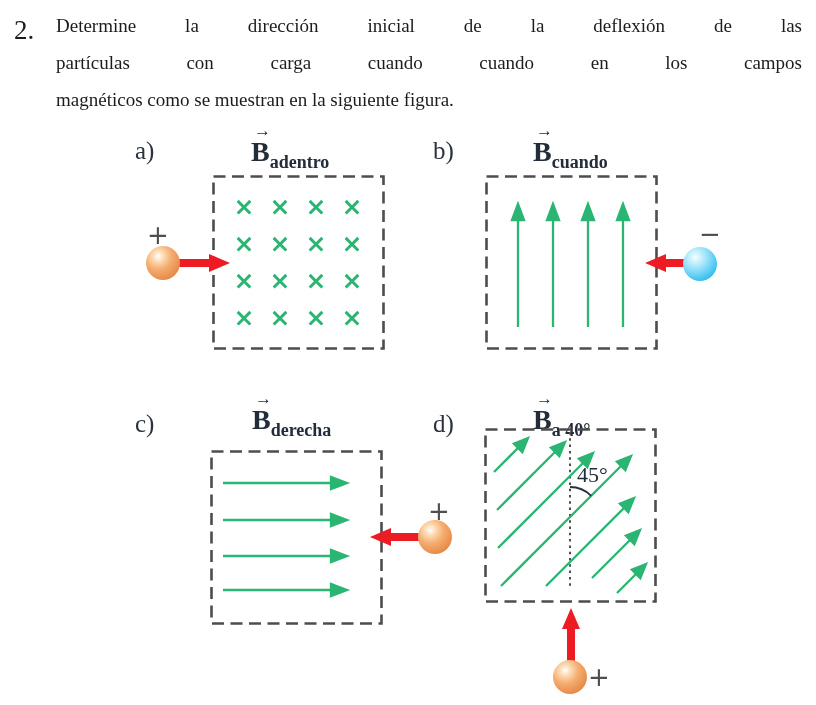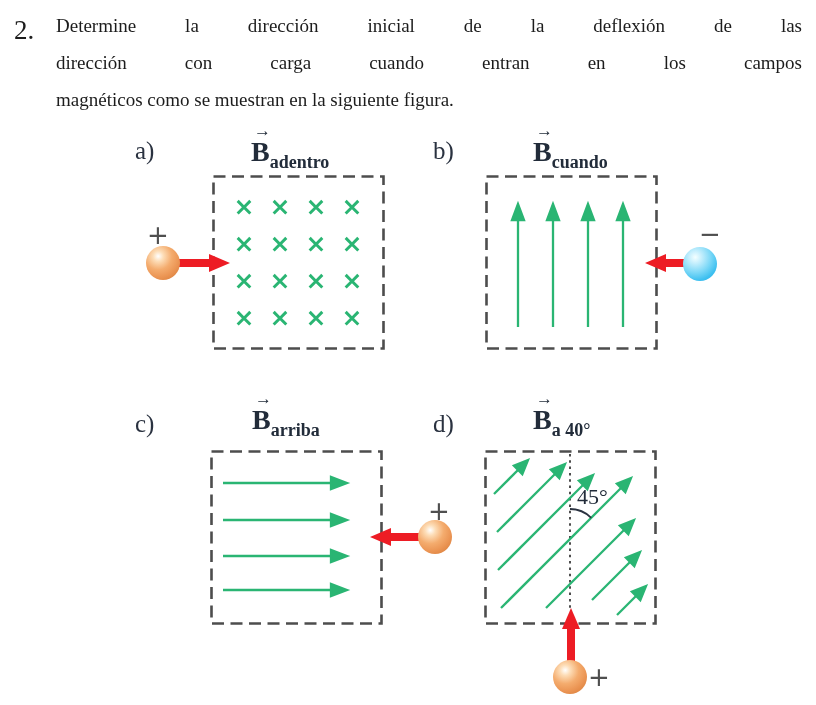--- a/index.html
+++ b/index.html
@@ -32,21 +32,21 @@
   .sphere.blue{background:radial-gradient(circle at 36% 30%,#f4ffff 0%,#c9f0fd 18%,#7cd8f7 48%,#3fc0f0 72%,#21ace6 100%);}
   .sign{font-family:"DejaVu Sans",sans-serif;font-size:26px;color:#4f4f4f;line-height:26px;z-index:4;}
   .varrow{z-index:2;}
 </style>
 </head>
 <body>
 
 <div class="abs problem-num">2.</div>
 <div class="abs problem-text">
   <div class="jline">Determine la dirección inicial de la deflexión de las</div>
-  <div class="jline">dirección con carga cuando entran en los campos</div>
+  <div class="jline">partículas con carga cuando cuando en los campos</div>
   <div class="nline">magnéticos como se muestran en la siguiente figura.</div>
 </div>
 
 <div class="abs panel-label" style="left:135px;top:137px;">a)</div>
 <div class="abs title" style="left:251px;top:138px;">
   <span class="bvec"><span class="arr">→</span><span>B</span></span><span class="bsub">adentro</span>
 </div>
 <div class="abs fbox" style="left:212px;top:175px;">
   <svg width="173" height="175" viewBox="0 0 173 175">
     <rect x="1.5" y="1.5" width="170" height="172" fill="none" stroke="#4d4d4d" stroke-width="2.6" stroke-dasharray="12 6.5"></rect>
@@ -98,21 +98,21 @@
 </div>
 <div class="abs sign" style="left:699px;top:221px;">−</div>
 <div class="abs sphere blue" style="left:683px;top:247px;"></div>
 <svg class="abs varrow" style="left:645px;top:251px;" width="58" height="24">
   <polygon points="0,12 21,3 21,21" fill="#ed1c24"></polygon>
   <rect x="19" y="8" width="39" height="8" fill="#ed1c24"></rect>
 </svg>
 
 <div class="abs panel-label" style="left:135px;top:410px;">c)</div>
 <div class="abs title" style="left:252px;top:406px;">
-  <span class="bvec"><span class="arr">→</span><span>B</span></span><span class="bsub">arriba</span>
+  <span class="bvec"><span class="arr">→</span><span>B</span></span><span class="bsub">derecha</span>
 </div>
 <div class="abs fbox" style="left:210px;top:450px;">
   <svg width="173" height="175" viewBox="0 0 173 175">
     <rect x="1.5" y="1.5" width="170" height="172" fill="none" stroke="#4d4d4d" stroke-width="2.6" stroke-dasharray="12 6.5"></rect>
     <g stroke="#2ab573" stroke-width="2.3" fill="#2ab573">
       <line x1="13" y1="33" x2="123" y2="33"></line>
         <polygon points="137,33 121,27 121,39"></polygon>
       <line x1="13" y1="70" x2="123" y2="70"></line>
         <polygon points="137,70 121,64 121,76"></polygon>
       <line x1="13" y1="106" x2="123" y2="106"></line>
@@ -126,21 +126,21 @@
 <div class="abs sphere orange" style="left:418px;top:520px;"></div>
 <svg class="abs varrow" style="left:370px;top:525px;" width="58" height="24">
   <polygon points="0,12 21,3 21,21" fill="#ed1c24"></polygon>
   <rect x="19" y="8" width="39" height="8" fill="#ed1c24"></rect>
 </svg>
 
 <div class="abs panel-label" style="left:433px;top:410px;">d)</div>
 <div class="abs title" style="left:533px;top:406px;">
   <span class="bvec"><span class="arr">→</span><span>B</span></span><span class="bsub">a 40°</span>
 </div>
-<div class="abs fbox" style="left:484px;top:450px;">
+<div class="abs fbox" style="left:484px;top:428px;">
   <svg width="173" height="175" viewBox="0 0 173 175">
     <rect x="1.5" y="1.5" width="170" height="172" fill="none" stroke="#4d4d4d" stroke-width="2.6" stroke-dasharray="12 6.5"></rect>
     <line x1="86" y1="4" x2="86" y2="160" stroke="#4d4d4d" stroke-width="2" stroke-dasharray="2.5 3.8"></line>
     <g stroke="#2ab573" stroke-width="2.3" fill="#2ab573">
       <line x1="10" y1="44" x2="38" y2="16"></line>
         <polygon points="44,10 38.3,24.1 29.9,15.7"></polygon>
       <line x1="13" y1="82" x2="75" y2="20"></line>
         <polygon points="81,14 75.3,28.1 66.9,19.7"></polygon>
       <line x1="14" y1="120" x2="103" y2="31"></line>
         <polygon points="109,25 103.3,39.1 94.9,30.7"></polygon>

